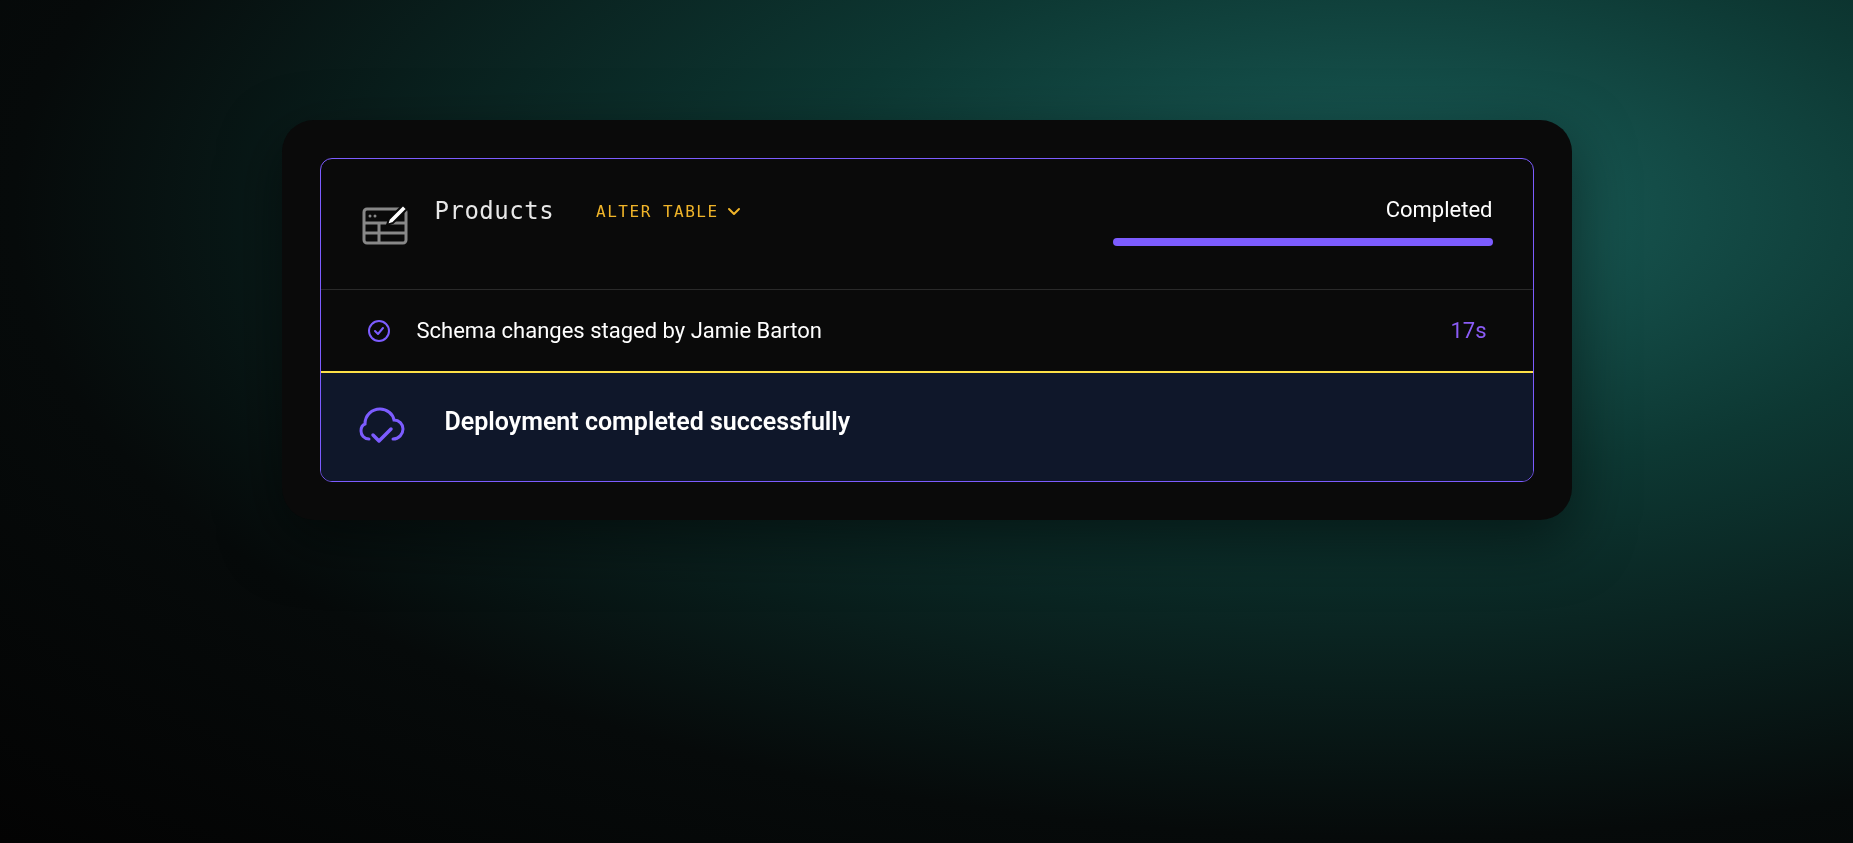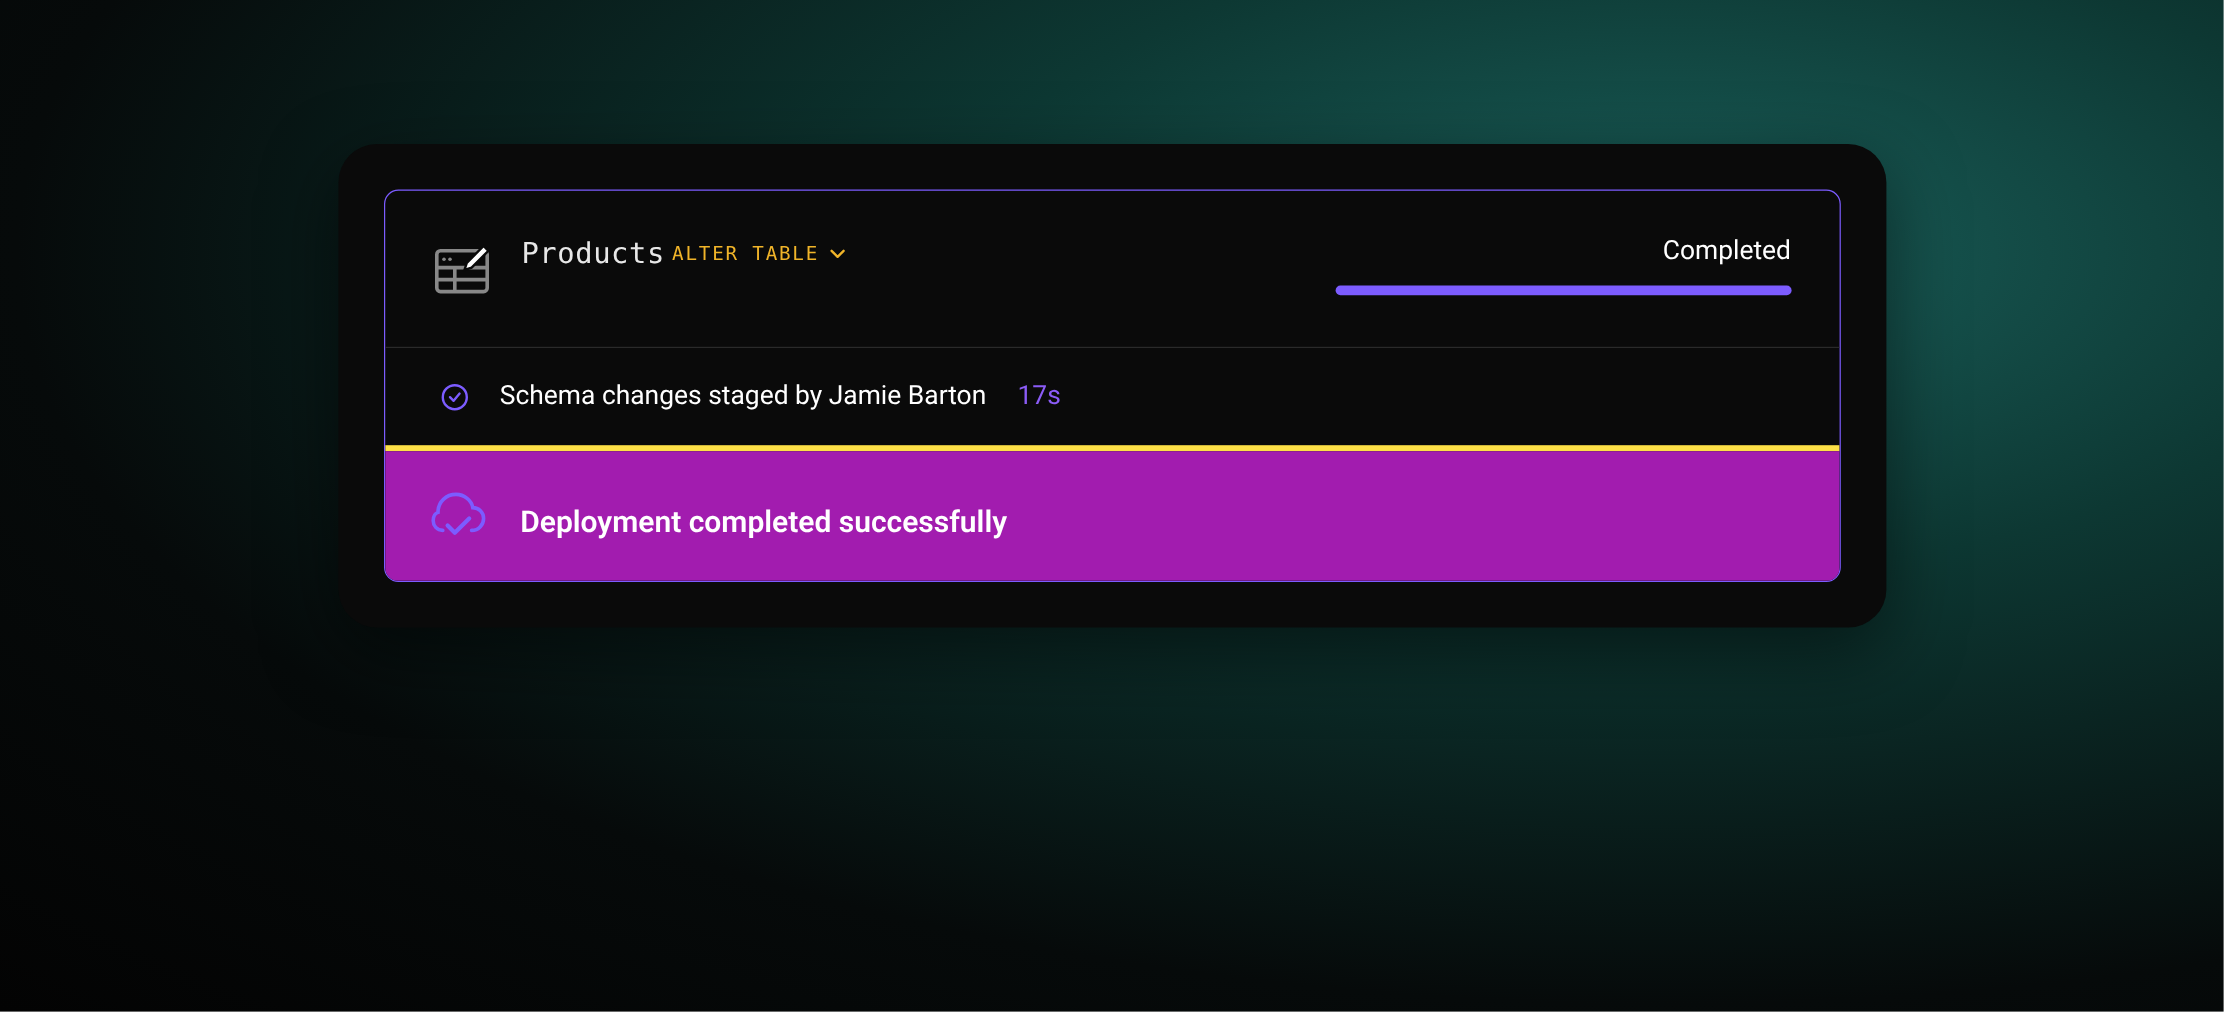--- a/index.html
+++ b/index.html
@@ -76,20 +76,21 @@
       cursor: pointer;
     }
 
     .subtitle {
       font-family: 'SF Mono', 'Monaco', 'Consolas', monospace;
       font-size: 16px;
       font-weight: 500;
       color: #f0b429;
       letter-spacing: 1.5px;
       text-transform: uppercase;
+      margin-left: 36px;
     }
 
     .chevron {
       width: 14px;
       height: 14px;
       color: #f0b429;
     }
 
     .header-right {
       display: flex;
@@ -108,23 +109,23 @@
 
     .progress-bar {
       width: 380px;
       height: 8px;
       background: #7c5cff;
       border-radius: 4px;
     }
 
     .steps {
       padding: 28px 46px;
-      border-bottom: 5px solid #fde047;
-      display: flex;
-      flex-direction: row;
+      border-bottom: 2px solid #fde047;
+      display: flex;
+      flex-direction: column;
       gap: 18px;
     }
 
     .step-row {
       display: flex;
       align-items: center;
       gap: 26px;
     }
 
     .step-icon {
@@ -141,24 +142,24 @@
     }
 
     .step-time {
       font-size: 22px;
       color: #8b5cf6;
       font-weight: 400;
     }
 
     .footer {
       padding: 34px 38px;
-      background: #a21caf;
-      display: flex;
-      align-items: flex-end;
-      gap: 29px;
+      background: #0f172a;
+      display: flex;
+      align-items: flex-start;
+      gap: 40px;
     }
 
     .cloud-icon {
       width: 46px;
       height: 40px;
       flex-shrink: 0;
     }
 
     .footer-text {
       font-size: 25px;

